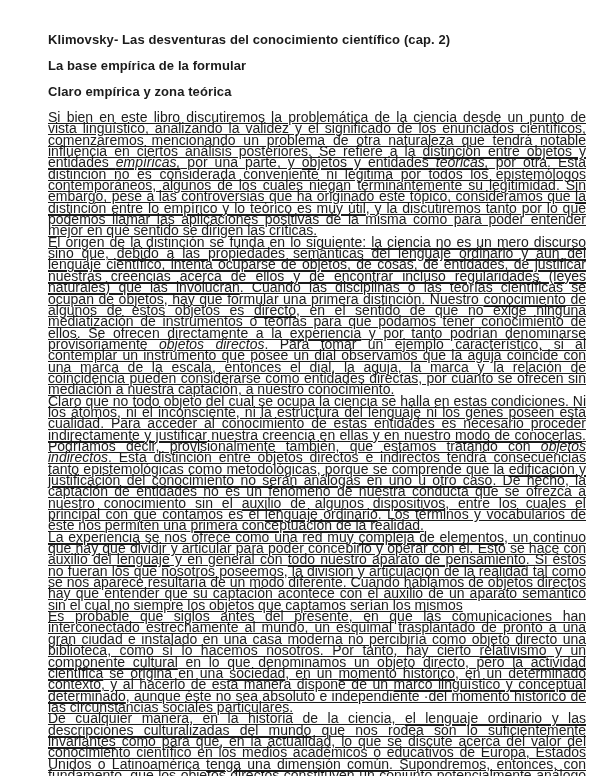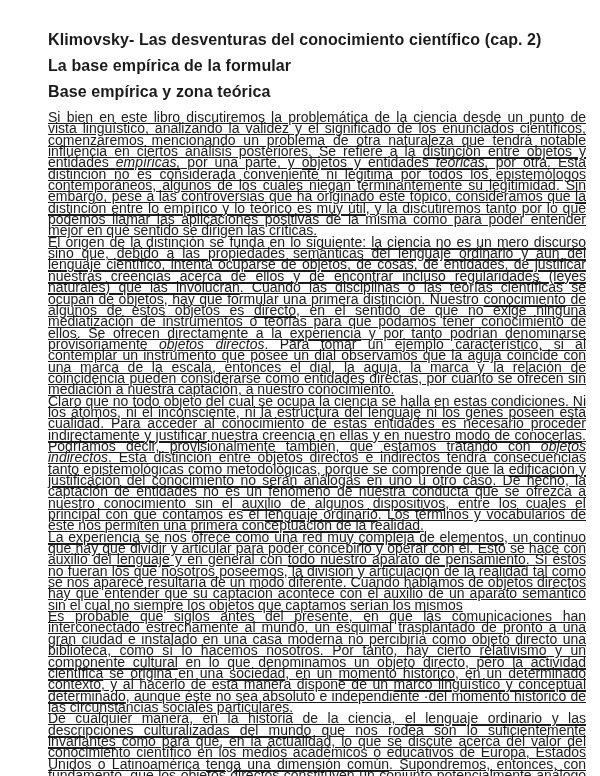--- a/index.html
+++ b/index.html
@@ -13,21 +13,21 @@
     height: 776px;
     box-sizing: border-box;
     padding: 34px 14px 0 48px;
     background: #ffffff;
     font-family: "Liberation Sans", sans-serif;
     color: #1b1b1b;
     overflow: hidden;
   }
   .heading {
     font-weight: bold;
-    font-size: 16px;
+    font-size: 13px;
     line-height: 11.5px;
     margin: 0 0 14.5px 0;
     letter-spacing: 0.1px;
   }
   .body-text {
     font-size: 14px;
     line-height: 11.35px;
     text-align: justify;
     text-decoration: underline;
   }
@@ -43,21 +43,21 @@
   span.i {
     font-style: italic;
   }
 </style>
 </head>
 <body>
 
 <div class="page">
   <div class="heading">Klimovsky- Las desventuras del conocimiento científico (cap. 2)</div>
   <div class="heading">La base empírica de la formular</div>
-  <div class="heading">Base empírica y zona teórica</div>
+  <div class="heading">Claro empírica y zona teórica</div>
   <div class="body-text" id="doc-body">
       <p><span>Si bien en este libro discutiremos la problemática de la ciencia desde un punto de vista lingüístico, analizando la validez y el significado de los enunciados científicos, comenzaremos mencionando un problema de otra naturaleza que tendrá notable influencia en ciertos análisis posteriores. Se refiere a la </span><span class="u">distinción entre objetos y entidades </span><span class="u i">empíricas,</span><span> por una parte, y </span><span class="u">objetos y entidades </span><span class="u i">teóricas,</span><span> por otra. Esta distinción no es considerada conveniente ni legitima por todos los epistemólogos contemporáneos, algunos de los cuales niegan terminantemente su legitimidad. Sin embargo, pese a las controversias que ha originado este tópico, consideramos que </span><span class="u">la distinción entre lo empírico y lo teórico es muy útil</span><span>, y la discutiremos tanto por lo que podemos llamar las aplicaciones positivas de la misma como para poder entender mejor en qué sentido se dirigen las críticas.</span></p>
       <p><span>El origen de la distinción se funda en lo siguiente: </span><span class="u">la ciencia no es un mero discurso</span><span> sino que, </span><span class="u">debido a las propiedades semánticas del lenguaje ordinario y aun del lenguaje científico, intenta ocuparse de objetos, de cosas, de entidades, de justificar nuestras creencias acerca de ellos y de encontrar incluso regularidades (leyes naturales) que las involucran</span><span>. Cuando las disciplinas o las teorías científicas se ocupan de objetos, hay que formular una primera distinción. Nuestro </span><span class="u">conocimiento</span><span> de algunos de estos objetos es </span><span class="u">directo</span><span>, en el sentido de que no exige ninguna mediatización de instrumentos o teorías para que podamos tener conocimiento de ellos. Se ofrecen directamente a la </span><span class="u">experiencia</span><span> y por tanto podrían denominarse provisoriamente </span><span class="i">objetos directos</span><span>. Para tomar un ejemplo característico, si al contemplar un instrumento que posee un dial observamos que la aguja coincide con una marca de la escala, entonces el dial, la aguja, la marca y la relación de coincidencia pueden considerarse como entidades directas, por cuanto se ofrecen sin mediación a nuestra captación, a nuestro conocimiento.</span></p>
       <p><span>Claro que no todo objeto del cual se ocupa la ciencia se halla en estas condiciones. Ni los átomos, ni el inconsciente, ni la estructura del lenguaje ni los genes poseen esta cualidad. Para acceder al conocimiento de estas entidades es necesario proceder </span><span class="u">indirectamente y justificar</span><span> nuestra creencia en ellas y en nuestro </span><span class="u">modo de conocerlas</span><span>. Podríamos decir, provisionalmente también, que estamos tratando con </span><span class="i">objetos indirectos</span><span>. Esta distinción entre objetos directos e indirectos tendrá consecuencias tanto epistemológicas como metodológicas, porque se comprende que la </span><span class="u">edificación y justificación del conocimiento no serán análogas en uno u otro caso</span><span>. De hecho, la captación de entidades no es un fenómeno de nuestra conducta que se ofrezca a nuestro conocimiento sin el </span><span class="u">auxilio</span><span> de algunos </span><span class="u">dispositivos</span><span>, entre los cuales el principal con que contamos es el </span><span class="u">lenguaje ordinario</span><span>. Los términos y vocabularios de éste nos permiten una </span><span class="u">primera conceptuación de la realidad</span><span>.</span></p>
       <p><span class="u">La experiencia</span><span> se nos ofrece como una red muy </span><span class="u">compleja de elementos</span><span>, un continuo que hay que dividir y articular para poder concebirlo y operar con él. Esto se hace con auxilio del </span><span class="u">lenguaje</span><span> y en general con </span><span class="u">todo nuestro aparato de pensamiento</span><span>. Si éstos no fueran los que nosotros poseemos, la división y articulación de la realidad tal como se nos aparece resultaría de un modo diferente. Cuando hablamos de objetos directos hay que entender que su captación acontece con el auxilio de un aparato semántico sin el cual no siempre los objetos que captamos serían los mismos</span></p>
       <p><span>Es probable que siglos antes del presente, en que las comunicaciones han interconectado estrechamente al mundo, un esquimal trasplantado de pronto a una gran ciudad e instalado en una casa moderna no percibiría como objeto directo una biblioteca, como sí lo hacemos nosotros. Por tanto, hay cierto </span><span class="u">relativismo</span><span> y un </span><span class="u">componente cultural</span><span> en lo que denominamos un objeto directo, pero la </span><span class="u">actividad científica</span><span> se origina en una </span><span class="u">sociedad</span><span>, en un </span><span class="u">momento histórico</span><span>, en un determinado </span><span class="u">contexto</span><span>, y al hacerlo de esta manera dispone de un </span><span class="u">marco lingüístico y conceptual determinado</span><span>, aunque éste no sea absoluto e independiente ·del momento histórico de las circunstancias sociales particulares.</span></p>
       <p><span>De cualquier manera, en la historia de la ciencia, </span><span class="u">el lenguaje ordinario y las descripciones culturalizadas del mundo</span><span> que nos rodea son lo suficientemente </span><span class="u">invariantes</span><span> como para que, en la actualidad, lo que se discute acerca del valor del conocimiento científico en los medios académicos o educativos de Europa, Estados Unidos o Latinoamérica </span><span class="u">tenga una dimensión común</span><span>. Supondremos, entonces, con fundamento, que los objetos directos constituyen un conjunto potencialmente análogo para todos los centros culturales que puedan plantearse problemas epistemológicos, y llamaremos </span><span class="u i">base empírica</span><span>, adoptando una nomenclatura muy en boga en los países anglosajones, al </span><span class="u">conjunto de los objetos que potencialmente pueden ser conocidos directamente</span><span>.</span></p>
     </div>
 </div>
 

